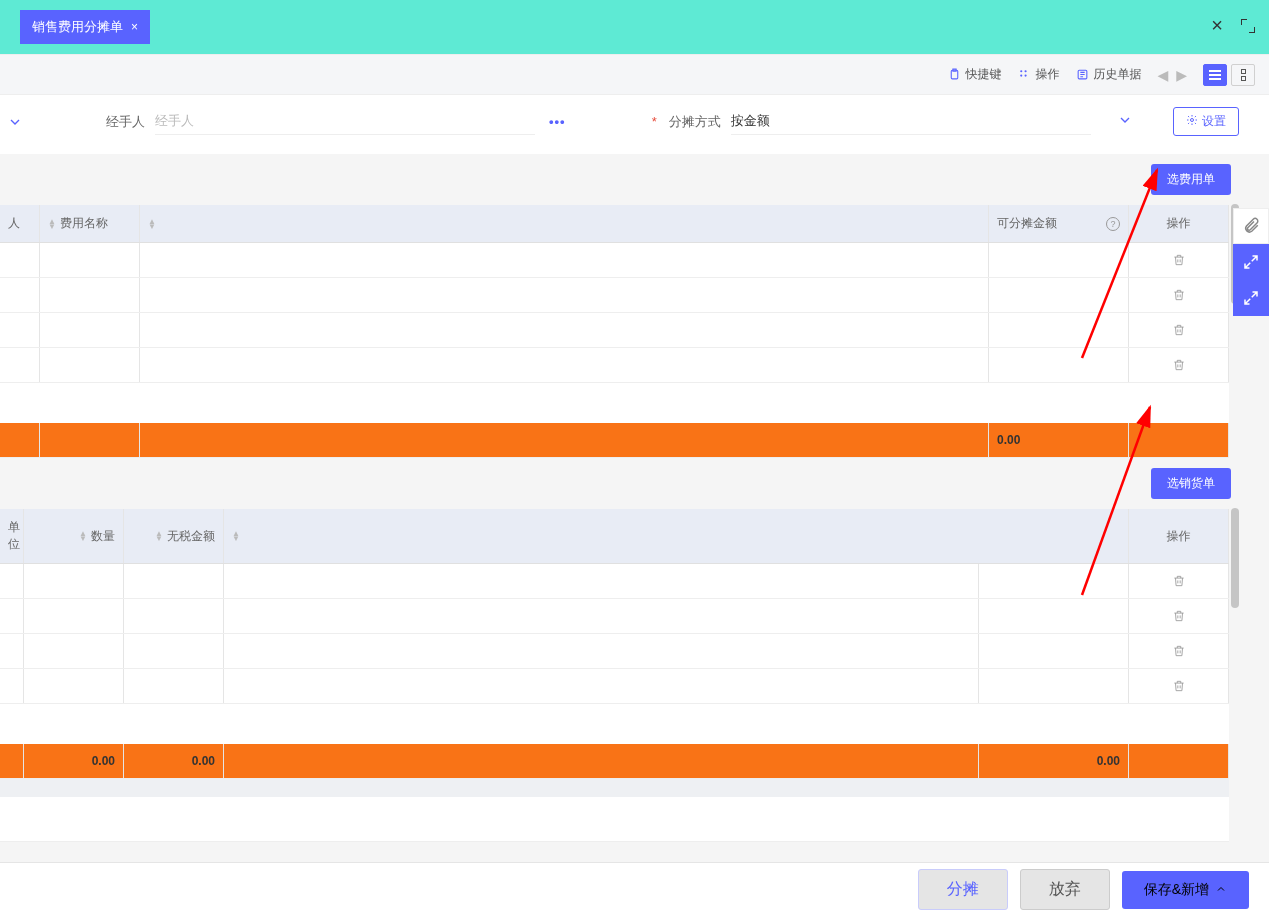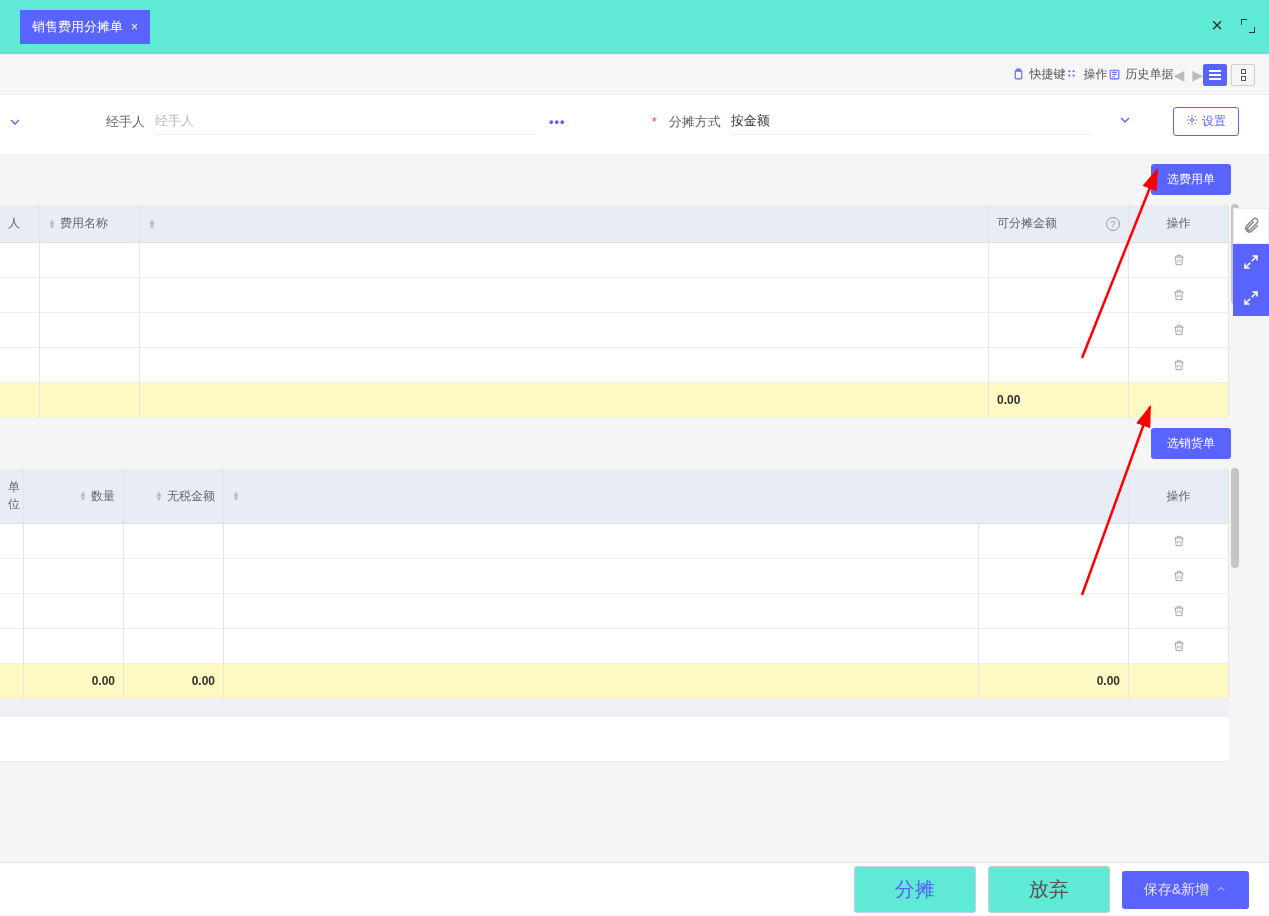--- a/index.html
+++ b/index.html
@@ -55,20 +55,21 @@
     .top-right-controls .fullscreen-icon::after { bottom: 0; right: 0; border-left: none; border-top: none; }
 
     
     .toolbar {
       background: #f5f6f8;
       height: 40px;
       display: flex;
       align-items: center;
       justify-content: flex-end;
       padding-right: 14px;
+      gap: 16px;
       font-size: 12px;
       color: #555;
       border-bottom: 1px solid #eee;
     }
     .toolbar .tb-item { display: flex; align-items: center; gap: 4px; cursor: pointer; }
     .toolbar .icon-small { width: 14px; height: 14px; display: inline-flex; align-items: center; justify-content: center; color: #5963ff; }
     .toolbar .pager-arrows { display: flex; align-items: center; gap: 8px; color: #bbb; }
     .toolbar .pager-arrows span { cursor: pointer; font-size: 14px; }
     .toolbar .view-toggle { display: flex; gap: 4px; }
     .toolbar .view-btn { width: 24px; height: 22px; border: 1px solid #d0d0d0; display: flex; align-items: center; justify-content: center; cursor: pointer; border-radius: 2px; }
@@ -166,21 +167,21 @@
       align-items: center;
       gap: 4px;
     }
     .th .sort-icons { display: flex; flex-direction: column; color: #bbb; line-height: 5px; font-size: 8px; }
     .tbody .tr {
       display: flex;
       border-bottom: 1px solid #eee;
       background: #fff;
     }
     .td { font-size: 12px; min-height: 32px; }
-    .tr.total { background: #fef9c3; font-weight: bold; }
+    .tr.total { background: #f97316; font-weight: bold; margin-top: 40px; }
 
     
     .t1 .c-supplier { width: 40px; }
     .t1 .c-feename { width: 100px; }
     .t1 .c-spacer { flex: 1; }
     .t1 .c-alloc { width: 140px; justify-content: space-between; gap: 16px; }
     .t1 .c-op { width: 100px; justify-content: center; }
 
     
     .t2 .c-unit { width: 24px; }
@@ -224,31 +225,31 @@
       background: #fff;
       border-top: 1px solid #e5e5e5;
       display: flex;
       align-items: center;
       justify-content: flex-end;
       gap: 12px;
       padding-right: 20px;
     }
     .btn-outline {
       border: 1px solid #ccc;
-      background: #5eead4;
+      background: #e5e5e5;
       color: #555;
       border-radius: 3px;
-      padding: 9px 40px;
-      font-size: 20px;
+      padding: 9px 28px;
+      font-size: 16px;
       cursor: pointer;
     }
     .btn-outline.primary-text { color: #5963ff; border-color: #c9ccfb; }
     .btn-primary-lg {
       background: #5963ff;
-      color: #e5e5e5;
+      color: #000000;
       border: none;
       border-radius: 3px;
       padding: 10px 22px;
       font-size: 14px;
       cursor: pointer;
       display: flex;
       align-items: center;
       gap: 6px;
     }
 

